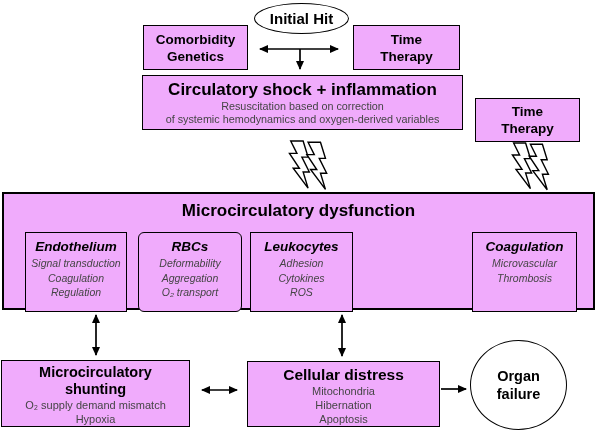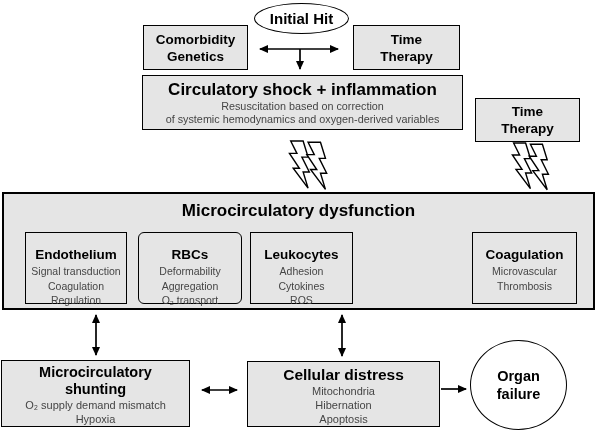--- a/index.html
+++ b/index.html
@@ -1,21 +1,21 @@
 <!DOCTYPE html>
 <html><head>
 <meta charset="utf-8">
 <style>
   html,body{margin:0;padding:0;background:#fff;}
   #canvas{
     position:relative;width:600px;height:430px;background:#fff;overflow:hidden;
     font-family:"Liberation Sans","DejaVu Sans",sans-serif;color:#000;
   }
   .box{
-    position:absolute;box-sizing:border-box;border:1.5px solid #000;background:#e5e5e5;
+    position:absolute;box-sizing:border-box;border:1.5px solid #000;background:#f0abfc;
     display:flex;flex-direction:column;align-items:center;justify-content:center;
     text-align:center;z-index:2;
   }
   .b{font-weight:bold;color:#000;}
   .ellipse{
     position:absolute;box-sizing:border-box;border:1.7px solid #000;border-radius:50%;
     background:#fff;display:flex;align-items:center;justify-content:center;z-index:2;
   }
   .sub{color:#454545;font-weight:normal;}
   
@@ -23,21 +23,21 @@
   #comorbidity{left:143px;top:25px;width:105px;height:45px;font-size:13.5px;line-height:17px;}
   #tt-top{left:353px;top:25px;width:107px;height:45px;font-size:13.5px;line-height:17px;}
   
   #shock{left:142px;top:75px;width:321px;height:55px;justify-content:flex-start;padding-top:3px;}
   #shock .t{font-size:17px;line-height:21px;}
   #shock .s{font-size:10.8px;line-height:13px;}
   #tt-right{left:475px;top:98px;width:105px;height:44px;font-size:13.5px;line-height:17px;}
   
   #dysfunction{left:2px;top:192px;width:593px;height:118px;border-width:2px;justify-content:flex-start;padding-top:7px;}
   #dysfunction .t{font-size:17px;line-height:20px;}
-  .subbox{top:232px;height:72px;justify-content:flex-start;padding-top:13px;}
+  .subbox{top:232px;height:80px;justify-content:flex-start;padding-top:5px;font-style:italic;}
   .subbox .st{font-size:13.5px;line-height:18px;}
   .subbox .si{font-size:10.5px;line-height:14.5px;}
   #endothelium{left:25px;width:102px;}
   #rbcs{left:138px;width:104px;border-radius:6px;}
   #leukocytes{left:250px;width:103px;}
   #smcs{left:360px;width:103px;}
   #coagulation{left:472px;width:105px;}
   
   #shunting{left:1px;top:360px;width:189px;height:67px;justify-content:flex-start;padding-top:3px;}
   #shunting .t{font-size:14.5px;line-height:17px;}

